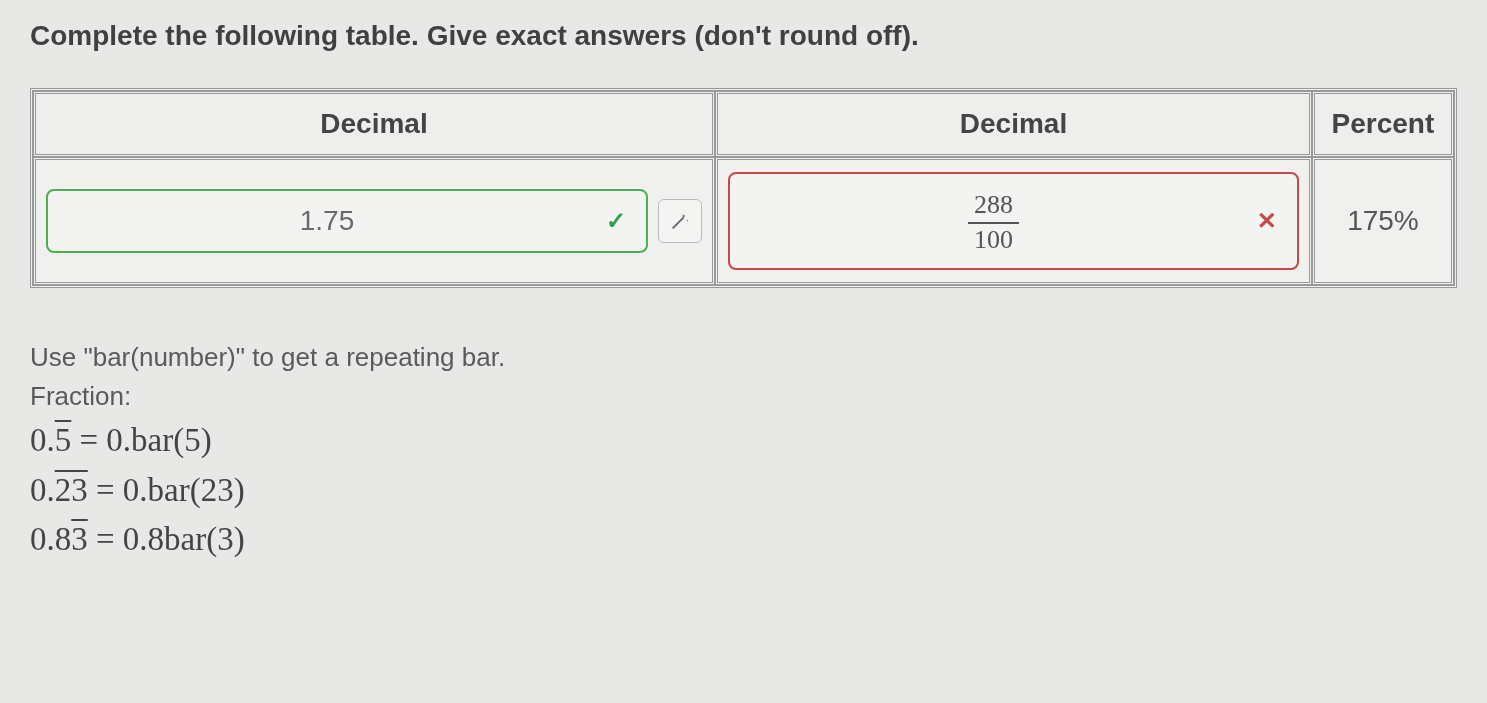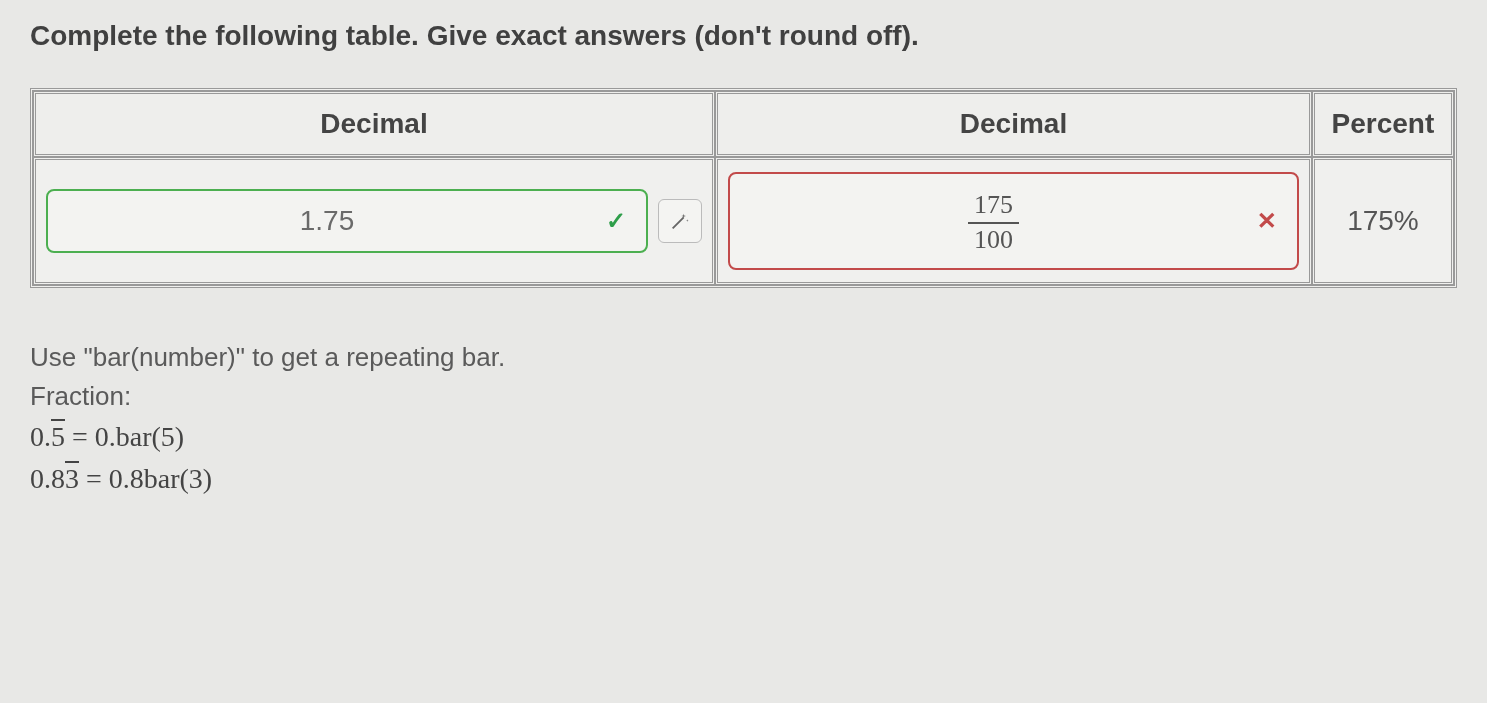--- a/index.html
+++ b/index.html
@@ -116,21 +116,21 @@
       font-size: 28px;
       color: #555;
     }
     .hint {
       font-size: 26px;
       color: #5a5a5a;
       line-height: 1.5;
     }
     .hint .math {
       font-family: "Times New Roman", serif;
-      font-size: 28px;
+      font-size: 33px;
       color: #444;
     }
     .overline {
       text-decoration: overline;
       text-decoration-thickness: 2px;
     }
     .answer-text { flex: 1; text-align: center; }
   </style>
 </head>
 <body>
@@ -160,21 +160,21 @@
               <path d="M20 10 L20.3 11.2 L21.5 11.5 L20.3 11.8 L20 13 L19.7 11.8 L18.5 11.5 L19.7 11.2 Z" fill="#666" stroke="none"></path>
             </svg>
           </div>
         </div>
       </td>
       <td>
         <div class="answer-wrap">
           <div class="answer-box incorrect">
             <span class="answer-text">
               <span class="fraction">
-                <span class="num">175</span>
+                <span class="num">288</span>
                 <span class="bar"></span>
                 <span class="den">100</span>
               </span>
             </span>
             <span class="mark cross">✕</span>
           </div>
         </div>
       </td>
       <td>
         <span class="percent-val">175%</span>
@@ -183,15 +183,18 @@
   </tbody>
 </table>
 
 <div class="hint">
   <div>Use "bar(number)" to get a repeating bar.</div>
   <div>Fraction:</div>
   <div class="math">
     <span>0.</span><span class="overline">5</span><span> = 0.bar(5)</span>
   </div>
   <div class="math">
+    <span>0.</span><span class="overline">23</span><span> = 0.bar(23)</span>
+  </div>
+  <div class="math">
     <span>0.8</span><span class="overline">3</span><span> = 0.8bar(3)</span>
   </div>
 </div>
 
 </body></html>

